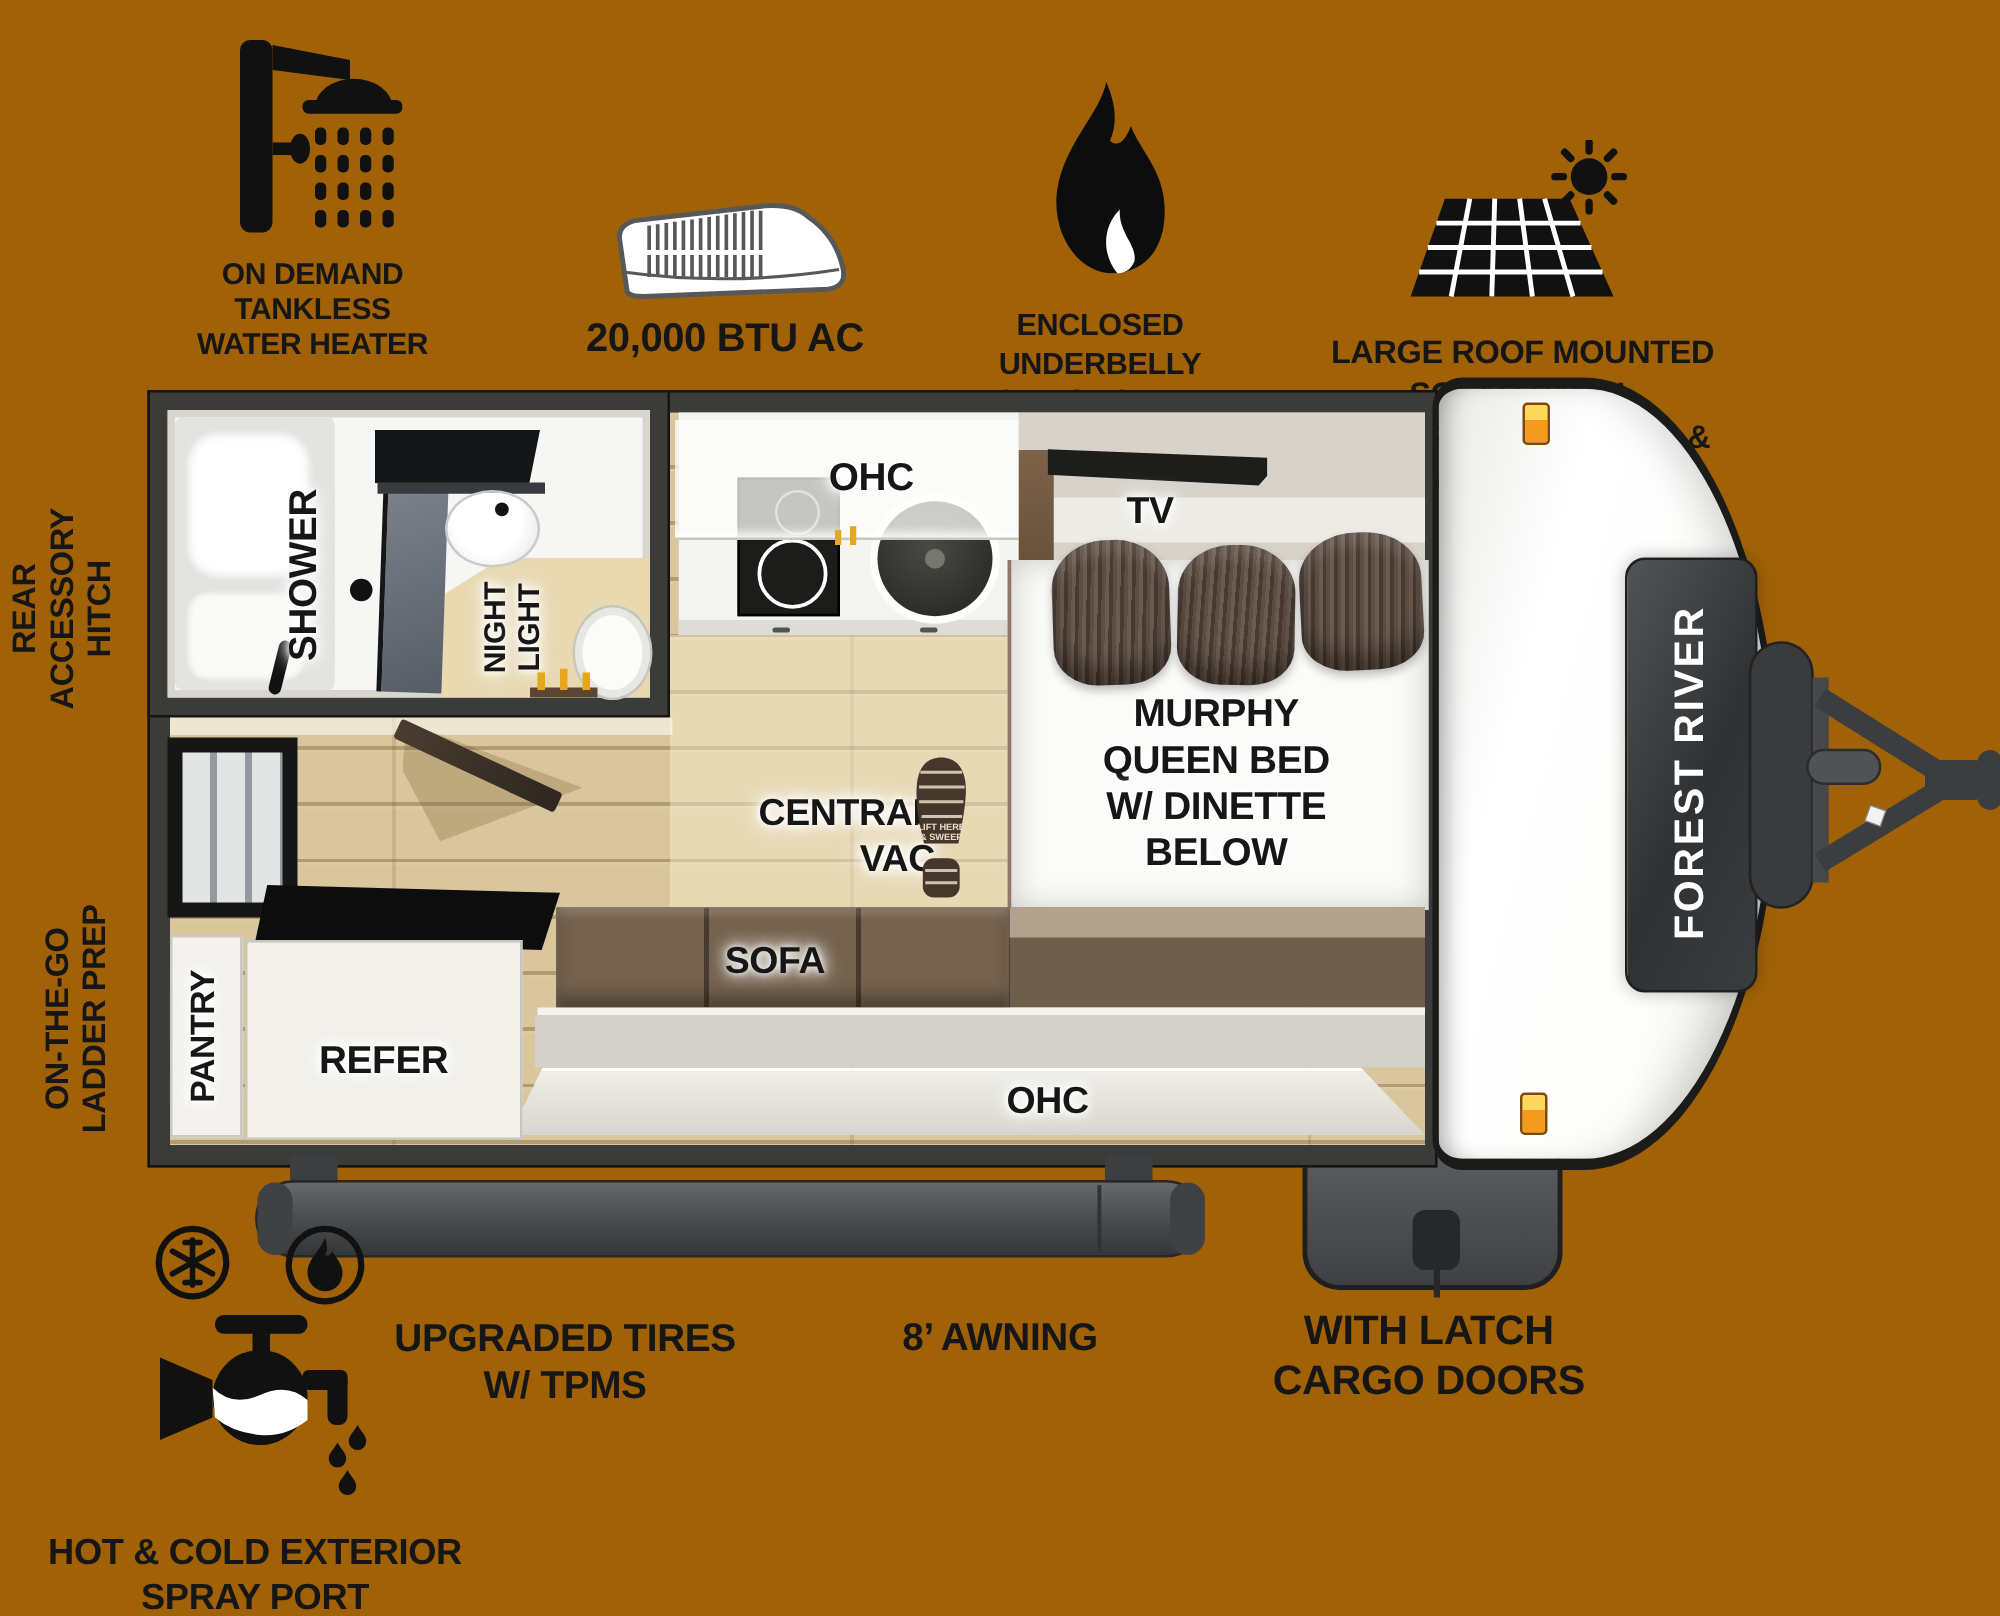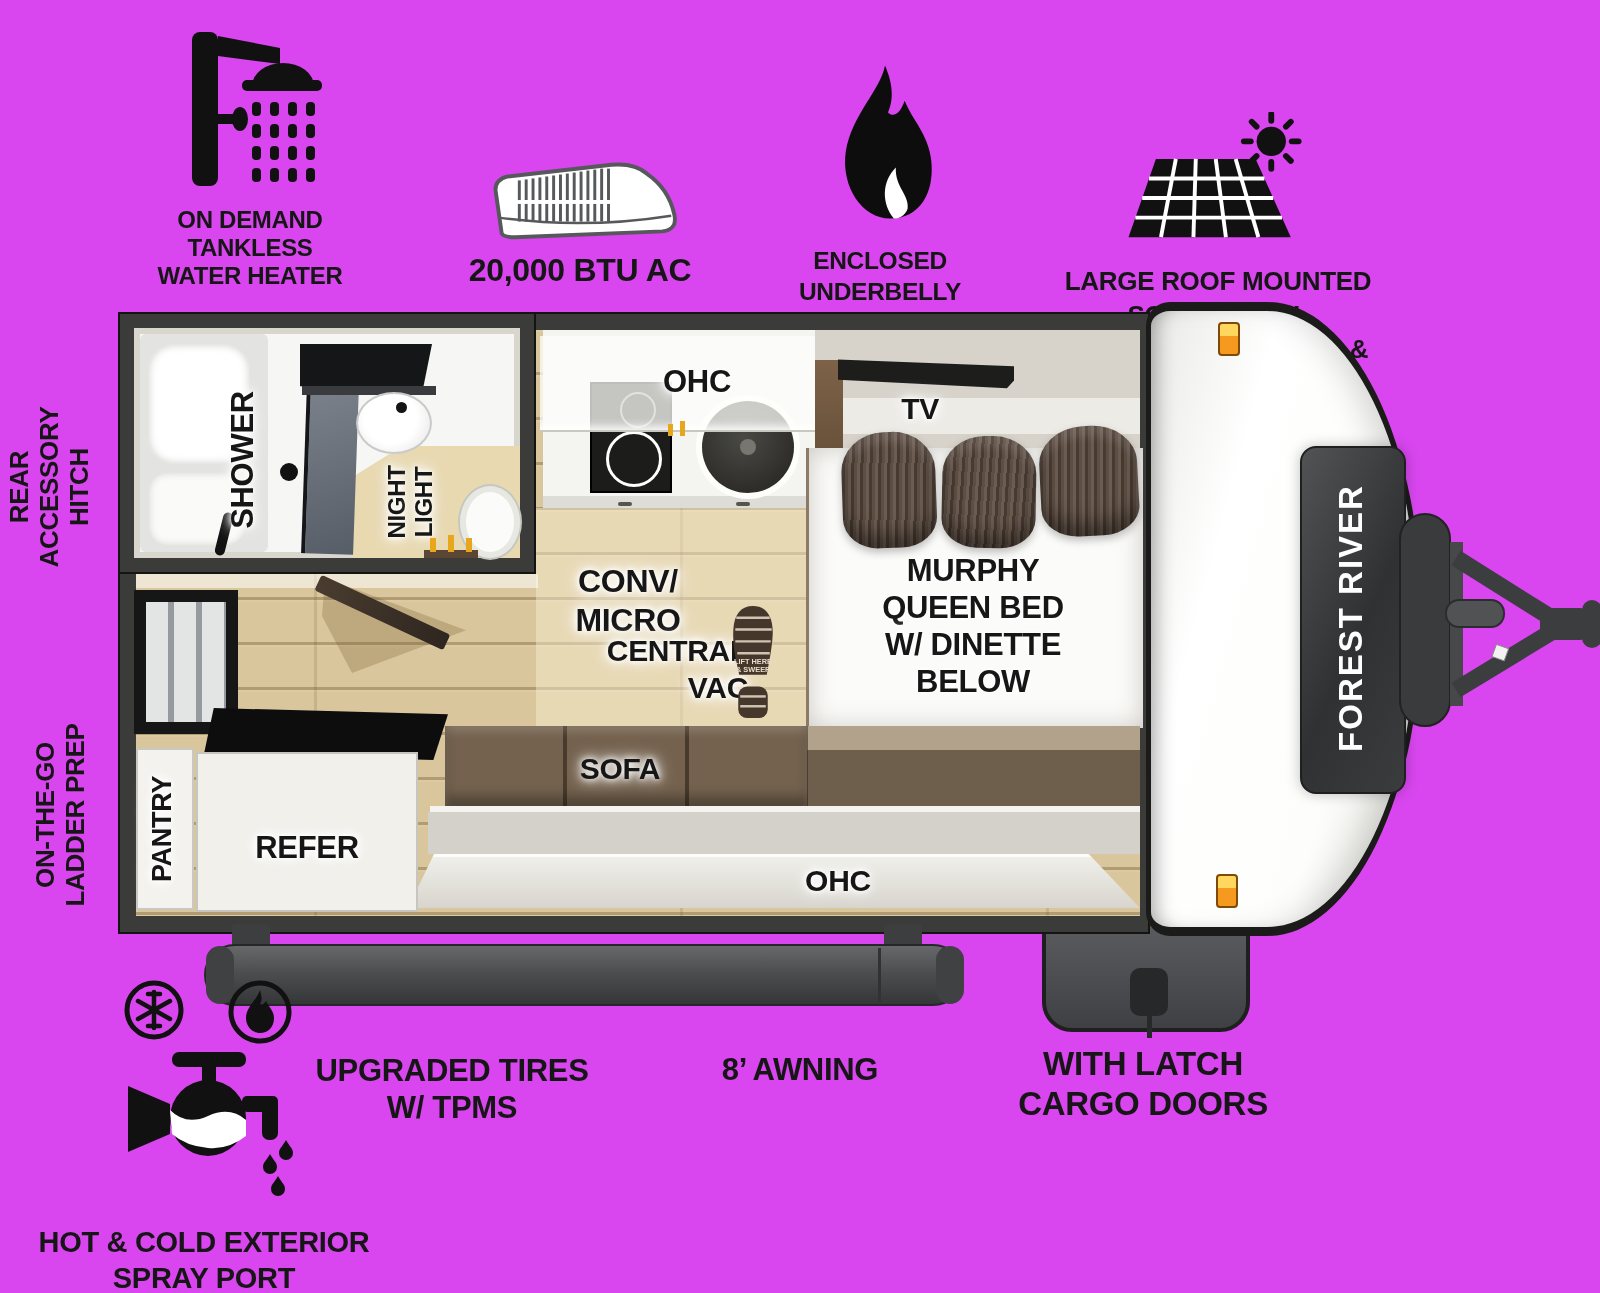--- a/index.html
+++ b/index.html
@@ -1,16 +1,16 @@
 <!DOCTYPE html>
 <html><head>
 <meta charset="utf-8">
 <style>
   html,body{margin:0;padding:0;background:#ffffff}
-  #canvas{position:relative;width:1600px;height:1293px;background:#d946ef;overflow:hidden;
+  #canvas{position:relative;width:1600px;height:1293px;background:#a16207;overflow:hidden;
           font-family:"Liberation Sans","DejaVu Sans",sans-serif;font-weight:bold;color:#161616}
   .abs{position:absolute}
   .lbl{font-weight:bold;color:#161616;text-align:center;white-space:pre-line;letter-spacing:-0.3px;line-height:1.16}
   .glow{text-shadow:0 0 5px #fff,0 0 9px #fff,0 0 14px #fff,0 0 20px #fff}
   .rot{transform:rotate(-90deg)}
   .wood{background-color:#d9c69c;
     background-image:
       repeating-linear-gradient(180deg, rgba(255,255,255,.08) 0 2px, rgba(0,0,0,0) 2px 42px, rgba(101,76,38,.35) 42px 45px),
       repeating-linear-gradient(90deg, rgba(0,0,0,0) 0 178px, rgba(101,76,38,.16) 178px 181px, rgba(0,0,0,0) 181px 366px);}
   .pillow{border-radius:46% 46% 38% 38% / 34% 34% 26% 26%;
@@ -192,22 +192,20 @@
 
   <div class="abs" style="left:445px;top:726px;width:695px;height:80px;background:#6e5e4c"></div>
   <div class="abs" style="left:806px;top:726px;width:334px;height:24px;background:#b2a18b"></div>
   <div class="abs" style="left:445px;top:726px;width:363px;height:80px;background:repeating-linear-gradient(90deg,#74624e 0 118px,rgba(25,15,5,.45) 118px 122px);box-shadow:inset 0 6px 8px rgba(255,255,255,.15), inset 0 -10px 12px rgba(0,0,0,.3)"></div>
   <div class="abs lbl glow" style="left:560px;top:752px;width:120px;font-size:30px;text-shadow:0 0 6px #fff,0 0 12px #fff,0 0 18px #fff">SOFA</div>
   <div class="abs" style="left:430px;top:806px;width:710px;height:6px;background:#f4f3ef"></div>
   <div class="abs" style="left:428px;top:812px;width:712px;height:42px;background:#d4d1ca"></div>
   <div class="abs" style="left:408px;top:854px;width:732px;height:54px;background:linear-gradient(180deg,#efeee9,#d7d5cd);border-top:3px solid #fcfcfa;clip-path:polygon(0 100%,26px 0,93% 0,100% 100%);box-sizing:border-box"></div>
   <div class="abs lbl glow" style="left:778px;top:864px;width:120px;font-size:30px">OHC</div>
 
-  <div class="abs lbl glow" style="left:538px;top:562px;width:180px;font-size:32px;line-height:39px">CONV/
-MICRO</div>
   <div class="abs lbl glow" style="left:598px;top:632px;width:150px;font-size:30px;line-height:37px;text-align:right">CENTRAL
 VAC</div>
   <svg class="abs" style="left:728px;top:604px" width="50" height="118" viewBox="0 0 50 120">
     <path d="M25,2 C38,2 46,12 45,32 C44,48 41,60 39,72 L11,72 C8,58 4,44 5,26 C6,10 13,2 25,2 Z" fill="#46372c"></path>
     <g stroke="rgba(232,221,201,.85)" stroke-width="2.5">
       <line x1="8" y1="14" x2="42" y2="14"></line>
         <line x1="7" y1="26" x2="44" y2="26"></line>
         <line x1="7" y1="38" x2="43" y2="38"></line>
         <line x1="9" y1="50" x2="42" y2="50"></line>
     </g>

